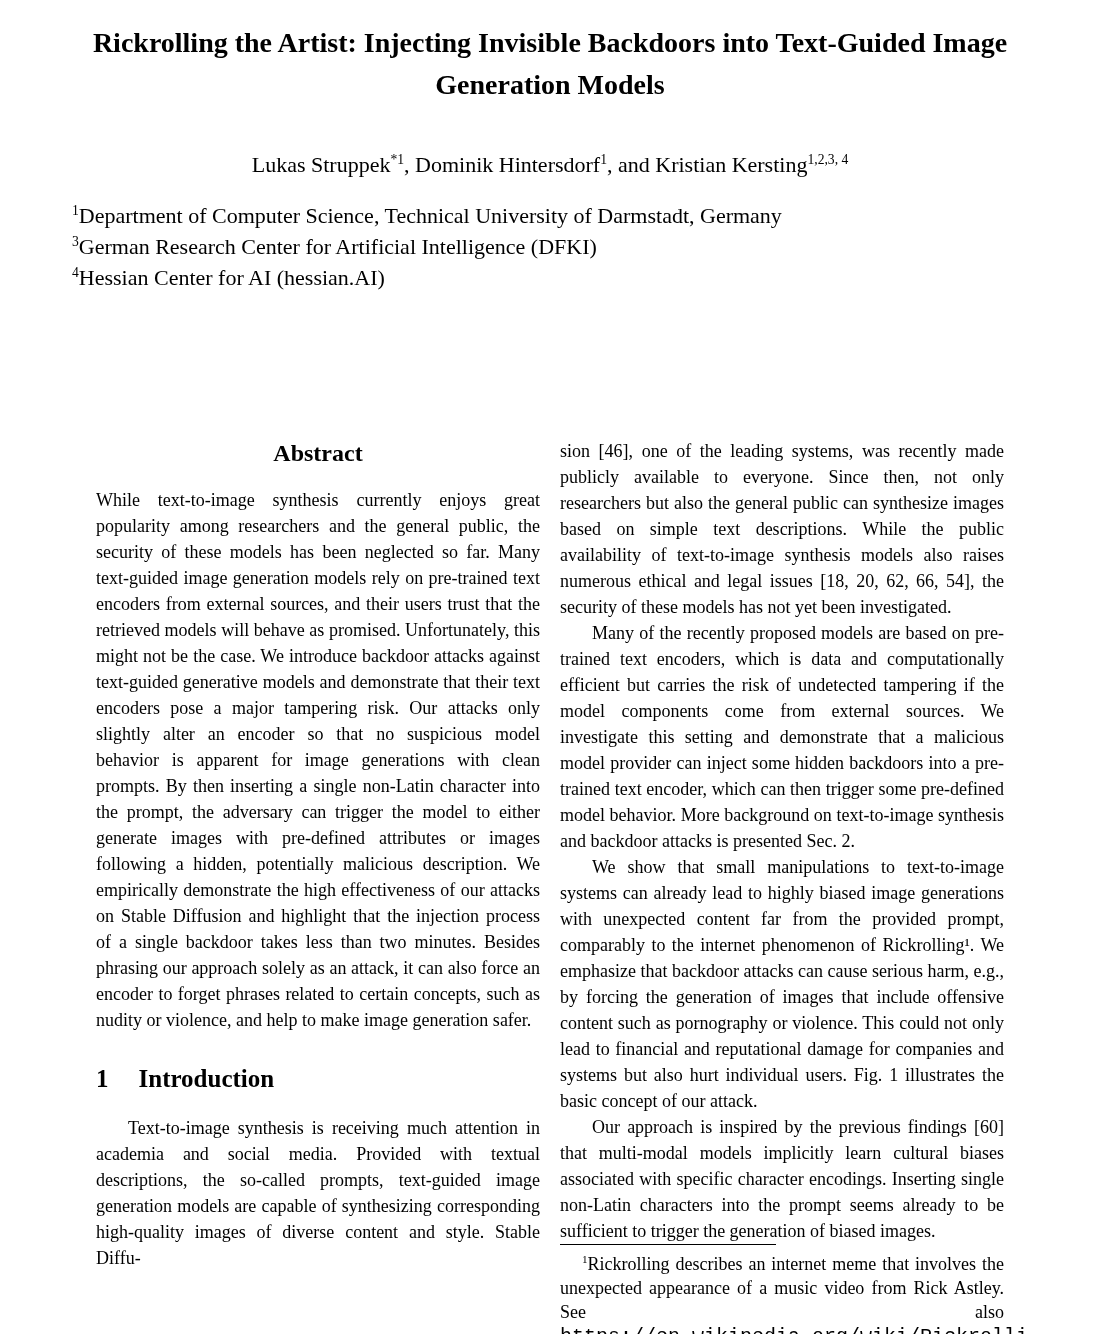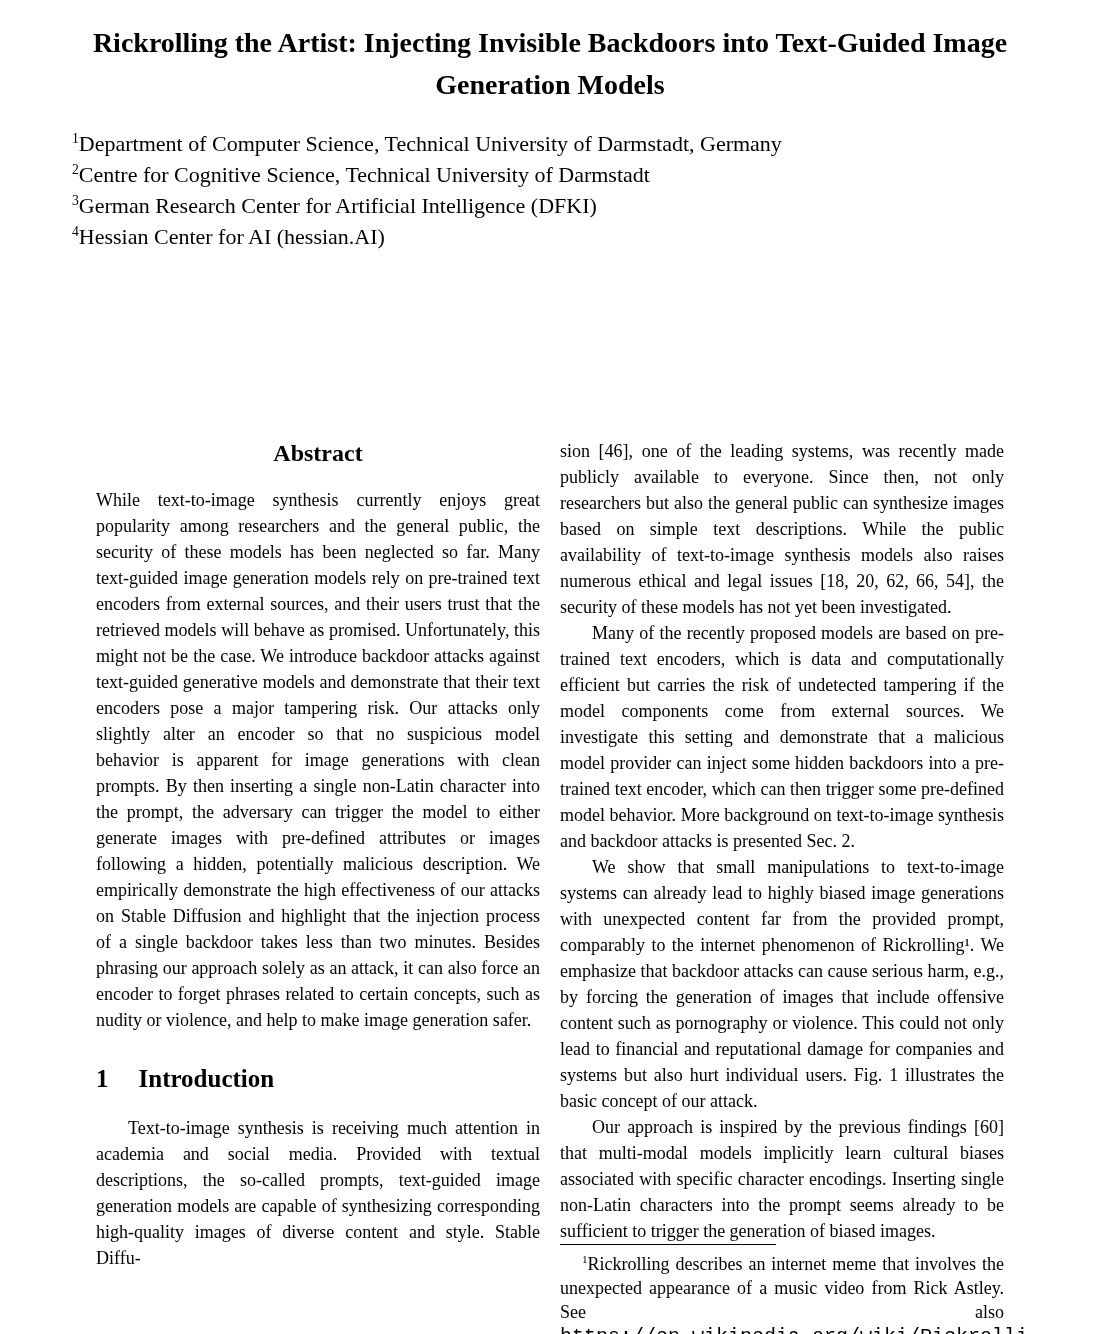--- a/index.html
+++ b/index.html
@@ -90,24 +90,26 @@
     font-size: 20px;
   }
 </style>
 </head>
 <body>
 
 <div class="page">
 
   <h1 class="title">Rickrolling the Artist: Injecting Invisible Backdoors into Text-Guided Image Generation Models</h1>
 
+  <div class="authors">
+    <span><span>Lukas Struppek</span><sup>*1</sup></span><span><span>, Dominik Hintersdorf</span><sup>1</sup></span><span><span>, and Kristian Kersting</span><sup>1,2,3, 4</sup></span>
+  </div>
 
   <div class="affiliations">
     <div class="affil"><sup>1</sup><span>Department of Computer Science, Technical University of Darmstadt, Germany</span></div>
-    <div class="affil"><sup>2</sup><span>Centre for Cognitive Science, Technical University of Darmstadt</span></div>
     <div class="affil"><sup>3</sup><span>German Research Center for Artificial Intelligence (DFKI)</span></div>
     <div class="affil"><sup>4</sup><span>Hessian Center for AI (hessian.AI)</span></div>
   </div>
 
   <div class="columns">
 
     <div class="col">
       <h2 class="abstract-heading">Abstract</h2>
       <p class="body">While text-to-image synthesis currently enjoys great popularity among researchers and the general public, the security of these models has been neglected so far. Many text-guided image generation models rely on pre-trained text encoders from external sources, and their users trust that the retrieved models will behave as promised. Unfortunately, this might not be the case. We introduce backdoor attacks against text-guided generative models and demonstrate that their text encoders pose a major tampering risk. Our attacks only slightly alter an encoder so that no suspicious model behavior is apparent for image generations with clean prompts. By then inserting a single non-Latin character into the prompt, the adversary can trigger the model to either generate images with pre-defined attributes or images following a hidden, potentially malicious description. We empirically demonstrate the high effectiveness of our attacks on Stable Diffusion and highlight that the injection process of a single backdoor takes less than two minutes. Besides phrasing our approach solely as an attack, it can also force an encoder to forget phrases related to certain concepts, such as nudity or violence, and help to make image generation safer.</p>
       <h2 class="section-heading"><span class="sec-num">1</span><span class="sec-title">Introduction</span></h2>

